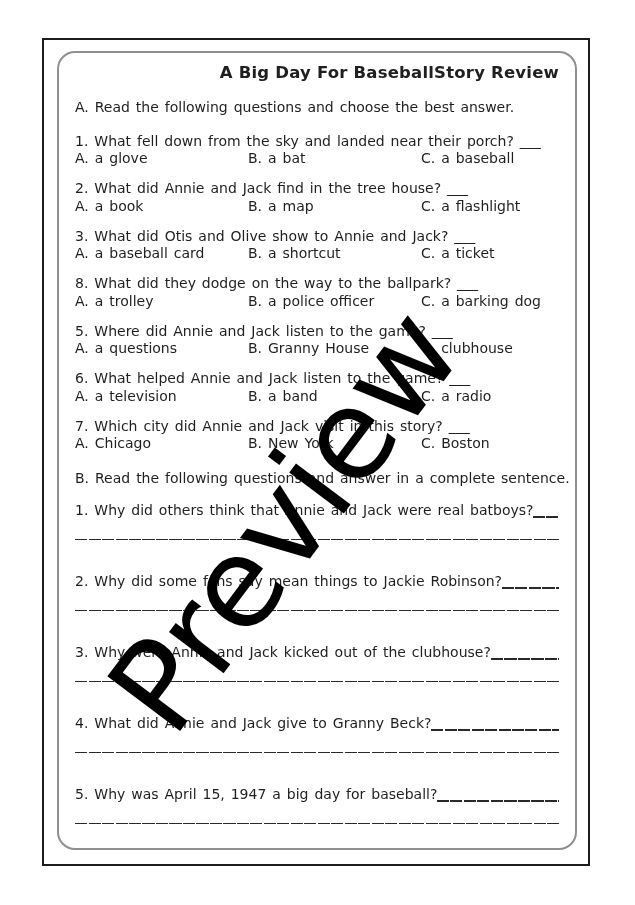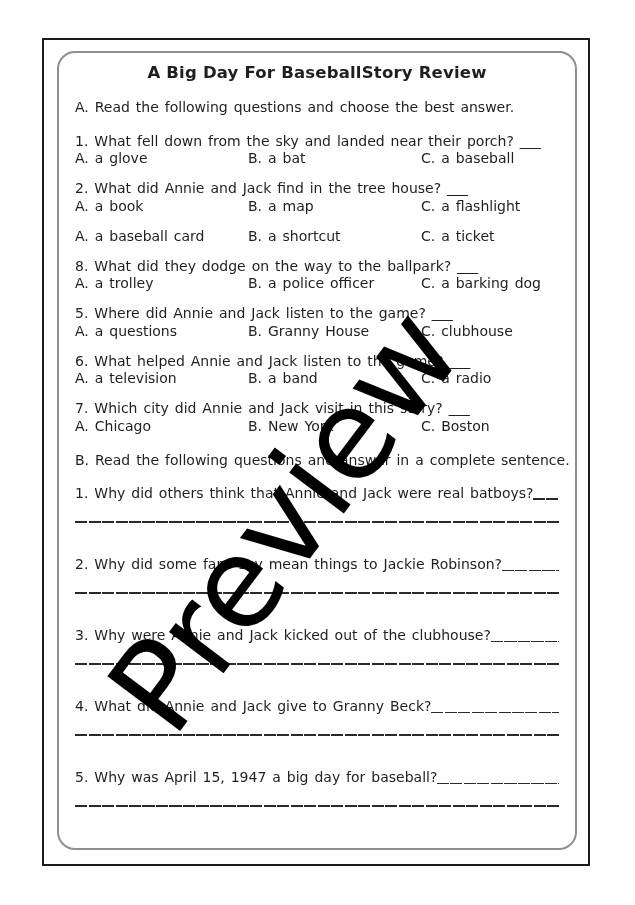--- a/index.html
+++ b/index.html
@@ -29,21 +29,21 @@
     right: 11px;
     bottom: 14px;
     border: 2px solid #8f8f8f;
     border-radius: 18px;
     box-sizing: border-box;
     padding: 6px 16px 0 16px;
     background: #ffffff;
   }
   .hdr {
     display: flex;
-    justify-content: center;
+    justify-content: flex-end;
     align-items: baseline;
     margin-top: 4px;
     margin-bottom: 16px;
   }
   .hdr .title, .hdr .subtitle {
     font-weight: bold;
     font-size: 16.5px;
     line-height: 20px;
     letter-spacing: 0.2px;
     white-space: nowrap;
@@ -117,20 +117,21 @@
         </div>
         <div class="mcq">
           <div class="qline">2. What did Annie and Jack find in the tree house? ___</div>
           <div class="opts">
             <div class="opt">A. a book</div>
             <div class="opt">B. a map</div>
             <div class="opt">C. a flashlight</div>
           </div>
         </div>
         <div class="mcq">
+          <div class="qline">3. What did Otis and Olive show to Annie and Jack? ___</div>
           <div class="opts">
             <div class="opt">A. a baseball card</div>
             <div class="opt">B. a shortcut</div>
             <div class="opt">C. a ticket</div>
           </div>
         </div>
         <div class="mcq">
           <div class="qline">8. What did they dodge on the way to the ballpark? ___</div>
           <div class="opts">
             <div class="opt">A. a trolley</div>

